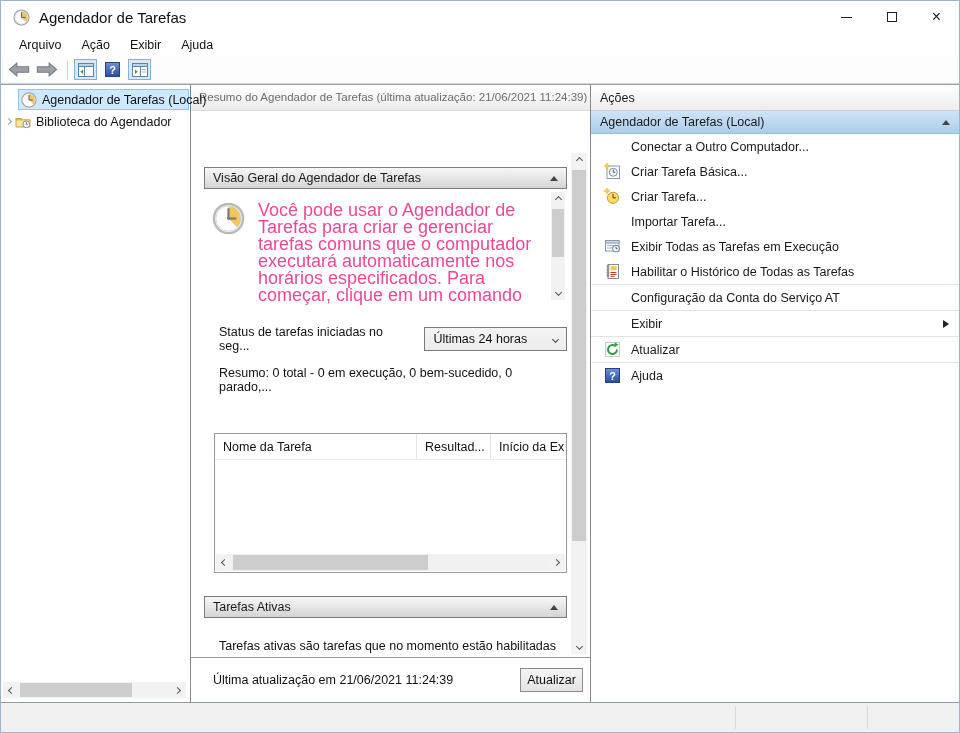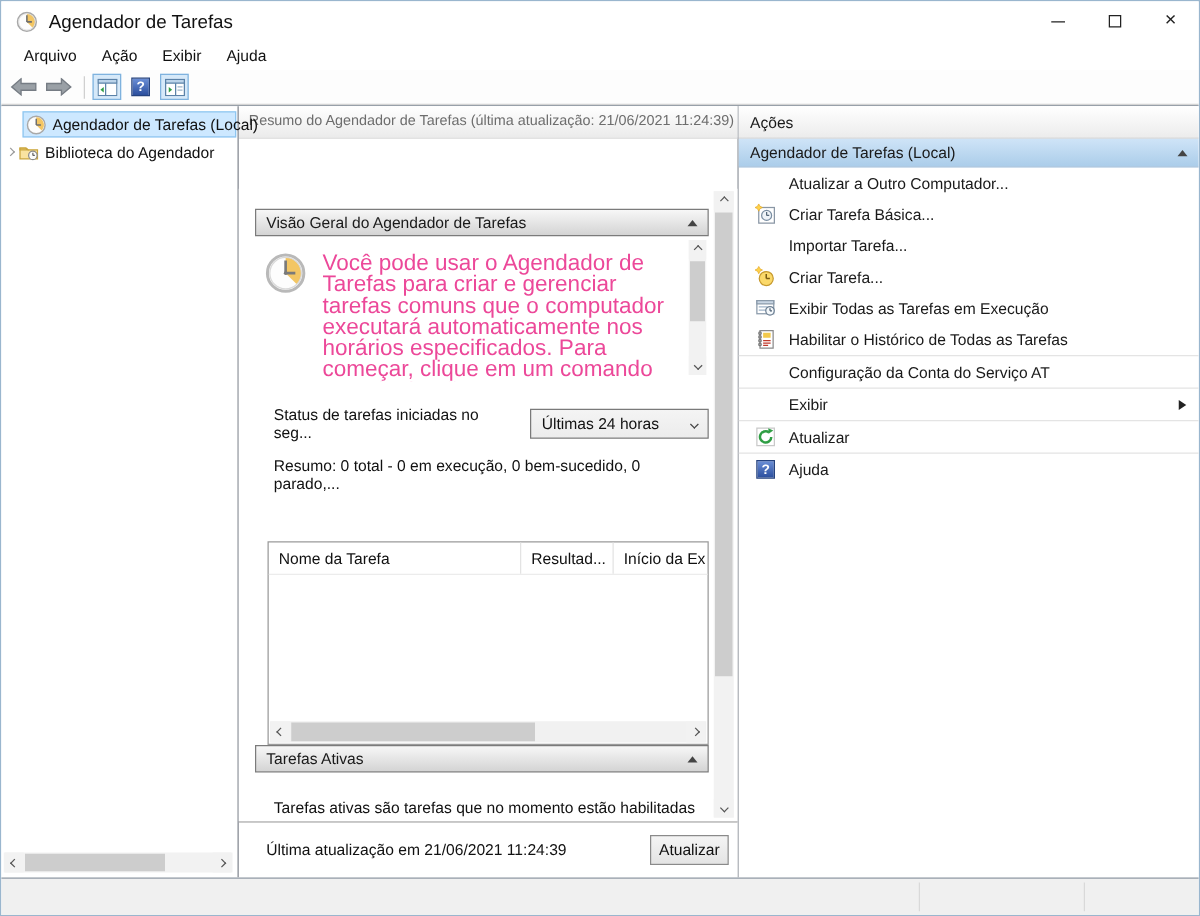--- a/index.html
+++ b/index.html
@@ -75,21 +75,21 @@
   .overview-content p { font-size:18px; line-height:17px; color:#ec4899; margin-bottom:11px; }
   .inner-vscroll { position:absolute; right:2px; top:3px; bottom:5px; width:14px; }
   .inner-vscroll .sb-thumb { left:1px; right:1px; top:17px; height:48px; }
 
   .filter-row { margin-top:14px; padding-left:15px; display:flex; align-items:center; font-size:12.5px; color:#111; }
   .combobox { margin-left:8px; width:143px; height:24px; border:1px solid #7a7a7a; background:linear-gradient(#f4f4f4,#ececec);
               display:flex; align-items:center; justify-content:space-between; padding:0 8px; font-size:12.5px; }
   .combobox .chev { border-color:#444; padding:2px; }
   .status-summary { margin-top:13px; padding-left:15px; font-size:12.5px; color:#111; }
 
-  .task-table { margin-top:39px; margin-left:10px; width:353px; height:163px; border:1px solid #9a9a9a; position:relative; background:#fff; }
+  .task-table { margin-top:39px; margin-left:10px; width:353px; height:140px; border:1px solid #9a9a9a; position:relative; background:#fff; }
   .table-head { display:flex; height:26px; font-size:12.5px; color:#111; border-bottom:1px solid #ececec; }
   .th { display:flex; align-items:center; padding-left:8px; border-right:1px solid #e3e3e3; white-space:nowrap; overflow:hidden; }
   .th:last-child { border-right:none; }
   .table-hscroll { position:absolute; left:1px; right:1px; bottom:1px; height:17px; background:#f1f1f1; }
   .table-hscroll .sb-thumb { top:1px; bottom:1px; left:17px; width:195px; }
   .tree-hscroll .sb-thumb { top:1px; bottom:1px; left:17px; width:112px; }
 
   .active-line1 { margin-top:21px; padding-left:15px; font-size:12.5px; color:#111; }
   .active-line2 { margin-top:21px; padding-left:15px; font-size:12.5px; color:#111; }
 
@@ -315,51 +315,51 @@
 
     <div class="actions-panel">
       <div class="actions-header">Ações</div>
       <div class="group-header">
         <span>Agendador de Tarefas (Local)</span>
         <span class="tri-up"></span>
       </div>
 
       <div class="action-row">
         <span class="ai"></span>
-        <span>Atualizar a Outro Computador...</span>
+        <span>Conectar a Outro Computador...</span>
       </div>
 
       <div class="action-row">
         <span class="ai">
           <svg viewBox="0 0 17 17" width="17" height="17">
             <rect x="3" y="3" width="12.5" height="12.5" fill="#fff" stroke="#8a97a5"></rect>
             <circle cx="9.3" cy="9.3" r="4" fill="#eef3f8" stroke="#7a8ea2"></circle>
             <line x1="9.3" y1="9.3" x2="9.3" y2="6.6" stroke="#55687a"></line>
             <line x1="9.3" y1="9.3" x2="11.4" y2="9.3" stroke="#55687a"></line>
             <path d="M3 0 L4 2 L6 3 L4 4 L3 6 L2 4 L0 3 L2 2 Z" fill="#ffd24a" stroke="#e0a31f" stroke-width="0.5"></path>
           </svg>
         </span>
         <span>Criar Tarefa Básica...</span>
       </div>
 
       <div class="action-row">
-        <span class="ai"></span>
-        <span>Importar Tarefa...</span>
-      </div>
-
-      <div class="action-row">
         <span class="ai">
           <svg viewBox="0 0 17 17" width="17" height="17">
             <circle cx="9" cy="9.8" r="5.6" fill="#fbd96a" stroke="#c79a2e"></circle>
             <line x1="9" y1="9.8" x2="9" y2="6.1" stroke="#7a5c12" stroke-width="1.2"></line>
             <line x1="9" y1="9.8" x2="11.9" y2="9.8" stroke="#7a5c12" stroke-width="1.2"></line>
             <path d="M3 0 L4 2 L6 3 L4 4 L3 6 L2 4 L0 3 L2 2 Z" fill="#ffd24a" stroke="#e0a31f" stroke-width="0.5"></path>
           </svg>
         </span>
         <span>Criar Tarefa...</span>
+      </div>
+
+      <div class="action-row">
+        <span class="ai"></span>
+        <span>Importar Tarefa...</span>
       </div>
 
       <div class="action-row">
         <span class="ai">
           <svg viewBox="0 0 17 17" width="17" height="17">
             <rect x="1.5" y="2.5" width="13.5" height="10.5" fill="#fff" stroke="#8a9aaa"></rect>
             <rect x="1.5" y="2.5" width="13.5" height="2.6" fill="#c9d6e4" stroke="#8a9aaa"></rect>
             <line x1="3" y1="7.4" x2="10" y2="7.4" stroke="#9fb3c8"></line>
             <line x1="3" y1="10" x2="10" y2="10" stroke="#9fb3c8"></line>
             <circle cx="12" cy="10.6" r="3.4" fill="#f4f8fb" stroke="#6c7f93"></circle>

